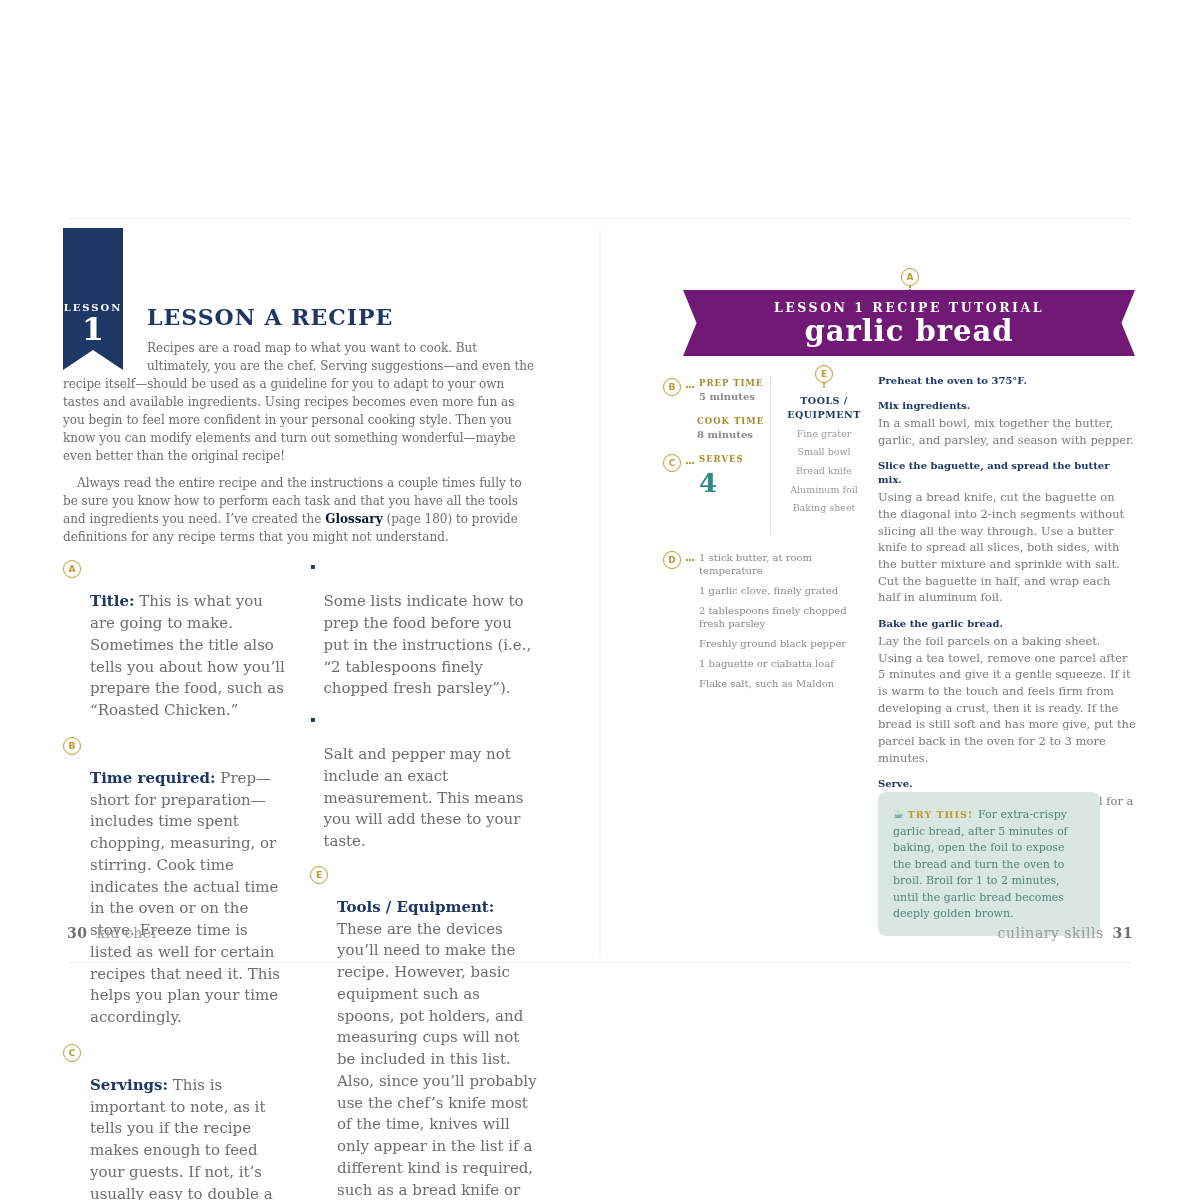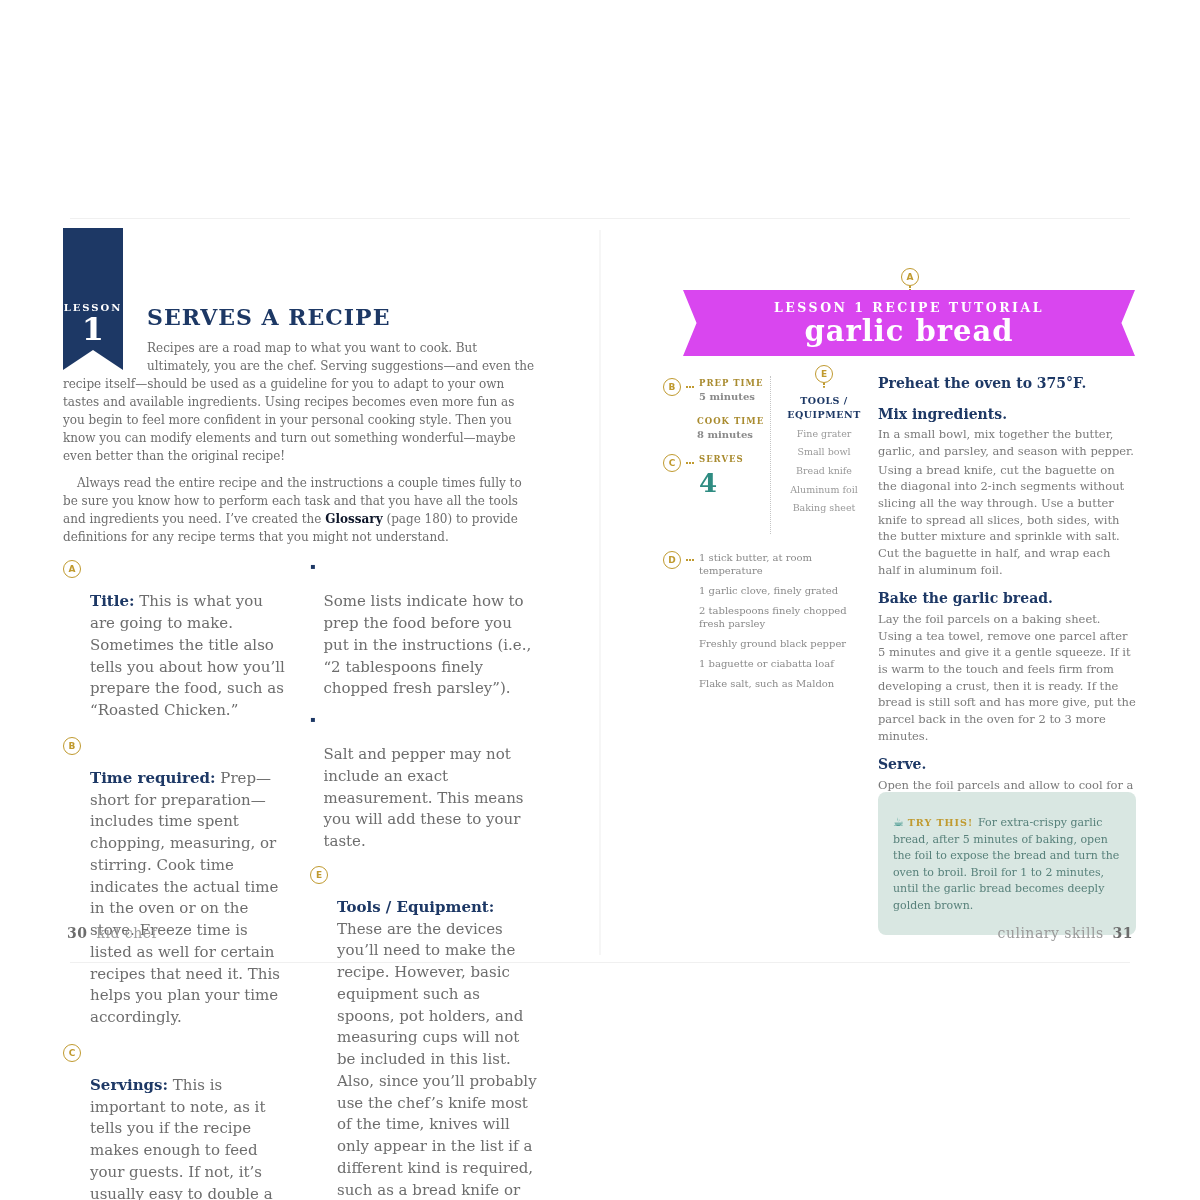--- a/index.html
+++ b/index.html
@@ -39,21 +39,21 @@
   .footer-right{right:63px;top:925px;text-align:right;}
   .footer-num{color:#6d6d6d;font-weight:bold;margin:0 4px;}
 
   
   .banner-wrap{position:absolute;left:683px;top:268px;width:452px;}
   .marker-a{position:absolute;left:218px;top:0;}
   .badge{width:16px;height:16px;border:1.5px solid #c09a2f;border-radius:50%;background:#fff;
     color:#c09a2f;font-size:9px;font-weight:bold;text-align:center;line-height:16px;
     font-family:"DejaVu Sans","Liberation Sans",sans-serif;}
   .stem-v{width:0;border-left:2px dotted #c09a2f;height:5px;margin:0 auto;}
-  .banner{margin-top:22px;background:#d946ef;height:66px;text-align:center;color:#fff;
+  .banner{margin-top:22px;background:#701a75;height:66px;text-align:center;color:#fff;
     clip-path:polygon(0 0,100% 0,97% 50%,100% 100%,0 100%,3% 50%);
     display:flex;flex-direction:column;justify-content:center;gap:2px;}
   .banner-kicker{font-size:12.5px;font-weight:bold;letter-spacing:2.5px;}
   .banner-title{font-size:29px;font-weight:bold;letter-spacing:1px;line-height:1;}
 
   .meta-col{position:absolute;left:663px;top:378px;width:105px;}
   .meta-row{display:flex;gap:5px;margin-bottom:14px;}
   .dash-h{flex:none;width:8px;border-top:2px dotted #c09a2f;margin-top:8px;}
   .badge-spacer{flex:none;width:29px;}
   .meta-label{font-size:8.5px;font-weight:bold;letter-spacing:1px;color:#a98b2f;}
@@ -65,46 +65,46 @@
   .tools-col{position:absolute;left:780px;top:362px;width:88px;text-align:center;}
   .tools-heading{font-size:9.5px;font-weight:bold;letter-spacing:0.5px;color:#1d3865;
     line-height:1.5;margin-top:6px;}
   .tool-item{font-size:9.5px;color:#9a9a9a;line-height:1.55;margin-top:4px;}
 
   .ingredients{position:absolute;left:663px;top:551px;width:205px;display:flex;gap:5px;}
   .ing-list{flex:1;}
   .ing-item{font-size:10px;color:#8a8a8a;line-height:1.3;margin-bottom:7px;}
 
   .steps-col{position:absolute;left:878px;top:374px;width:258px;}
-  .step-heading{font-size:14px;font-weight:bold;color:#1d3865;line-height:1.4;margin-top:11px;}
+  .step-heading{font-size:10px;font-weight:bold;color:#1d3865;line-height:1.4;margin-top:11px;}
   .step-heading:first-child{margin-top:0;}
   .step-body{font-size:11.5px;color:#7a7a7a;line-height:1.45;margin-top:2px;}
 
-  .tip-box{position:absolute;left:878px;top:792px;width:258px;box-sizing:border-box;
-    background:#d9e7e2;border-radius:8px;padding:21px 15px;
+  .tip-box{position:absolute;left:878px;top:792px;width:222px;box-sizing:border-box;
+    background:#d9e7e2;border-radius:8px;padding:13px 15px;
     font-size:11px;line-height:1.5;color:#57807a;}
   .tip-icon{color:#2f8c82;font-family:"DejaVu Sans","Liberation Sans",sans-serif;
     font-size:12px;margin-right:4px;}
   .tip-label{color:#c09a2f;font-weight:bold;font-size:9.5px;letter-spacing:1px;margin-right:5px;}
 </style>
 </head>
 <body>
 
 <div class="page-edge" style="top:218px;"></div>
 <div class="page-edge" style="top:962px;"></div>
 <div class="gutter"></div>
 
 <div class="left-page">
 
   <div class="ribbon">
     <span class="ribbon-label">LESSON</span>
     <span class="ribbon-number">1</span>
   </div>
 
-  <h1 class="lesson-title">SERVES A RECIPE</h1>
+  <h1 class="lesson-title">LESSON A RECIPE</h1>
 
   <div class="intro">
     <p>Recipes are a road map to what you want to cook. But ultimately, you are the chef. Serving suggestions—and even the recipe itself—should be used as a guideline for you to adapt to your own tastes and available ingredients. Using recipes becomes even more fun as you begin to feel more confident in your personal cooking style. Then you know you can modify elements and turn out something wonderful—maybe even better than the original recipe!</p>
     <p class="indent"><span>Always read the entire recipe and the instructions a couple times fully to be sure you know how to perform each task and that you have all the tools and ingredients you need. I’ve created the </span><span class="gloss">Glossary</span><span> (page 180) to provide definitions for any recipe terms that you might not understand.</span></p>
   </div>
 
   <div class="parts">
     <div class="parts-col">
 
       <div class="part-item">
@@ -217,20 +217,21 @@
     <div class="ing-item">1 baguette or ciabatta loaf</div>
     <div class="ing-item">Flake salt, such as Maldon</div>
   </div>
 </div>
 
 <div class="steps-col">
   <div class="step-heading">Preheat the oven to 375°F.</div>
   <div class="step-body"></div>
   <div class="step-heading">Mix ingredients.</div>
   <div class="step-body">In a small bowl, mix together the butter, garlic, and parsley, and season with pepper.</div>
+  <div class="step-heading">Slice the baguette, and spread the butter mix.</div>
   <div class="step-body">Using a bread knife, cut the baguette on the diagonal into 2-inch segments without slicing all the way through. Use a butter knife to spread all slices, both sides, with the butter mixture and sprinkle with salt. Cut the baguette in half, and wrap each half in aluminum foil.</div>
   <div class="step-heading">Bake the garlic bread.</div>
   <div class="step-body">Lay the foil parcels on a baking sheet. Using a tea towel, remove one parcel after 5 minutes and give it a gentle squeeze. If it is warm to the touch and feels firm from developing a crust, then it is ready. If the bread is still soft and has more give, put the parcel back in the oven for 2 to 3 more minutes.</div>
   <div class="step-heading">Serve.</div>
   <div class="step-body">Open the foil parcels and allow to cool for a few minutes. Serve warm alongside a hearty dish of pasta, like Pasta with Homemade Tomato Sauce (page 136).</div>
 </div>
 
 <div class="tip-box">
   <span class="tip-icon">☕</span><span class="tip-label">TRY THIS!</span><span>For extra-crispy garlic bread, after 5 minutes of baking, open the foil to expose the bread and turn the oven to broil. Broil for 1 to 2 minutes, until the garlic bread becomes deeply golden brown.</span>
 </div>

